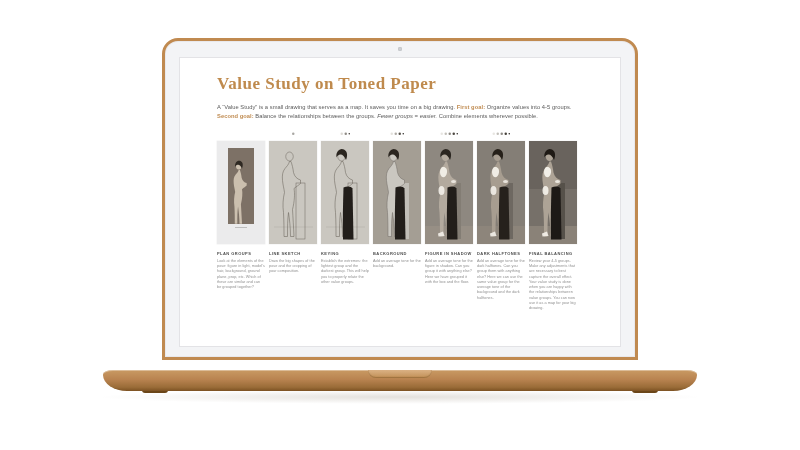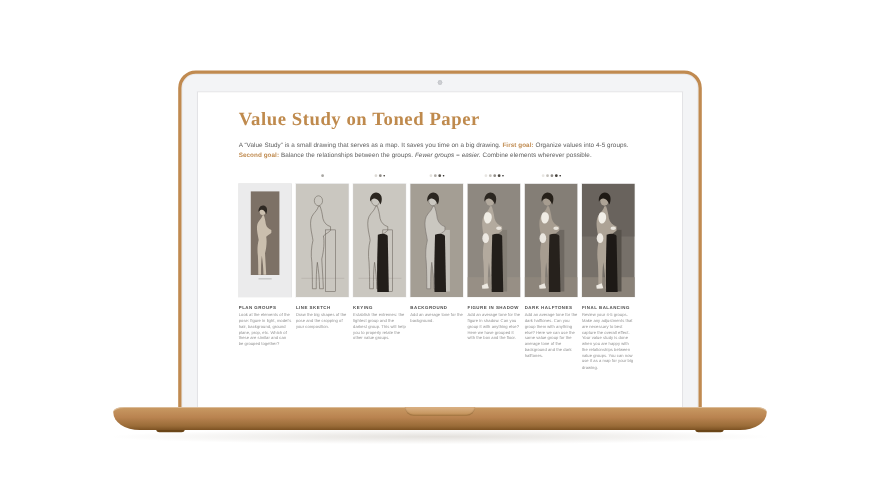--- a/index.html
+++ b/index.html
@@ -4,21 +4,21 @@
 <style>
   html,body{margin:0;padding:0;background:#ffffff;}
   body{font-family:"Liberation Sans", sans-serif;}
   .stage{position:relative;width:800px;height:450px;background:#ffffff;overflow:hidden;}
 
   
   .laptop-shadow{position:absolute;left:95px;top:390px;width:610px;height:14px;
     background:radial-gradient(ellipse at center, rgba(60,40,10,0.14), rgba(0,0,0,0) 70%);}
   .foot{position:absolute;width:26px;height:7px;border-radius:3px;background:#6a4517;top:386px;}
   .foot.left{left:142px;} .foot.right{left:632px;}
-  .lid{position:absolute;left:162px;top:64px;width:476px;height:322px;box-sizing:border-box;
+  .lid{position:absolute;left:162px;top:38px;width:476px;height:322px;box-sizing:border-box;
     background:#f3f4f6;border:3px solid #c08a50;border-radius:16px 16px 0 0;
     box-shadow:inset 0 0 0 1px #e9e9ec;}
   .camera{position:absolute;top:6px;left:50%;margin-left:-2px;width:4px;height:4px;border-radius:50%;
     background:#cfd1d5;box-shadow:inset 0 0 1px #9a9ca1;}
   .screen{position:absolute;left:14px;top:16px;right:14px;bottom:10px;background:#ffffff;
     border:1px solid #e3e3e6;overflow:hidden;}
   .base{position:absolute;left:103px;top:370px;width:594px;height:21px;z-index:2;
     background:linear-gradient(#c99a63, #b98350 45%, #9a6c38 82%, #7c5122);
     border-radius:10px 10px 24px 24px / 4px 4px 16px 16px;
     box-shadow:inset 0 1px 0 rgba(255,255,255,0.35);}

